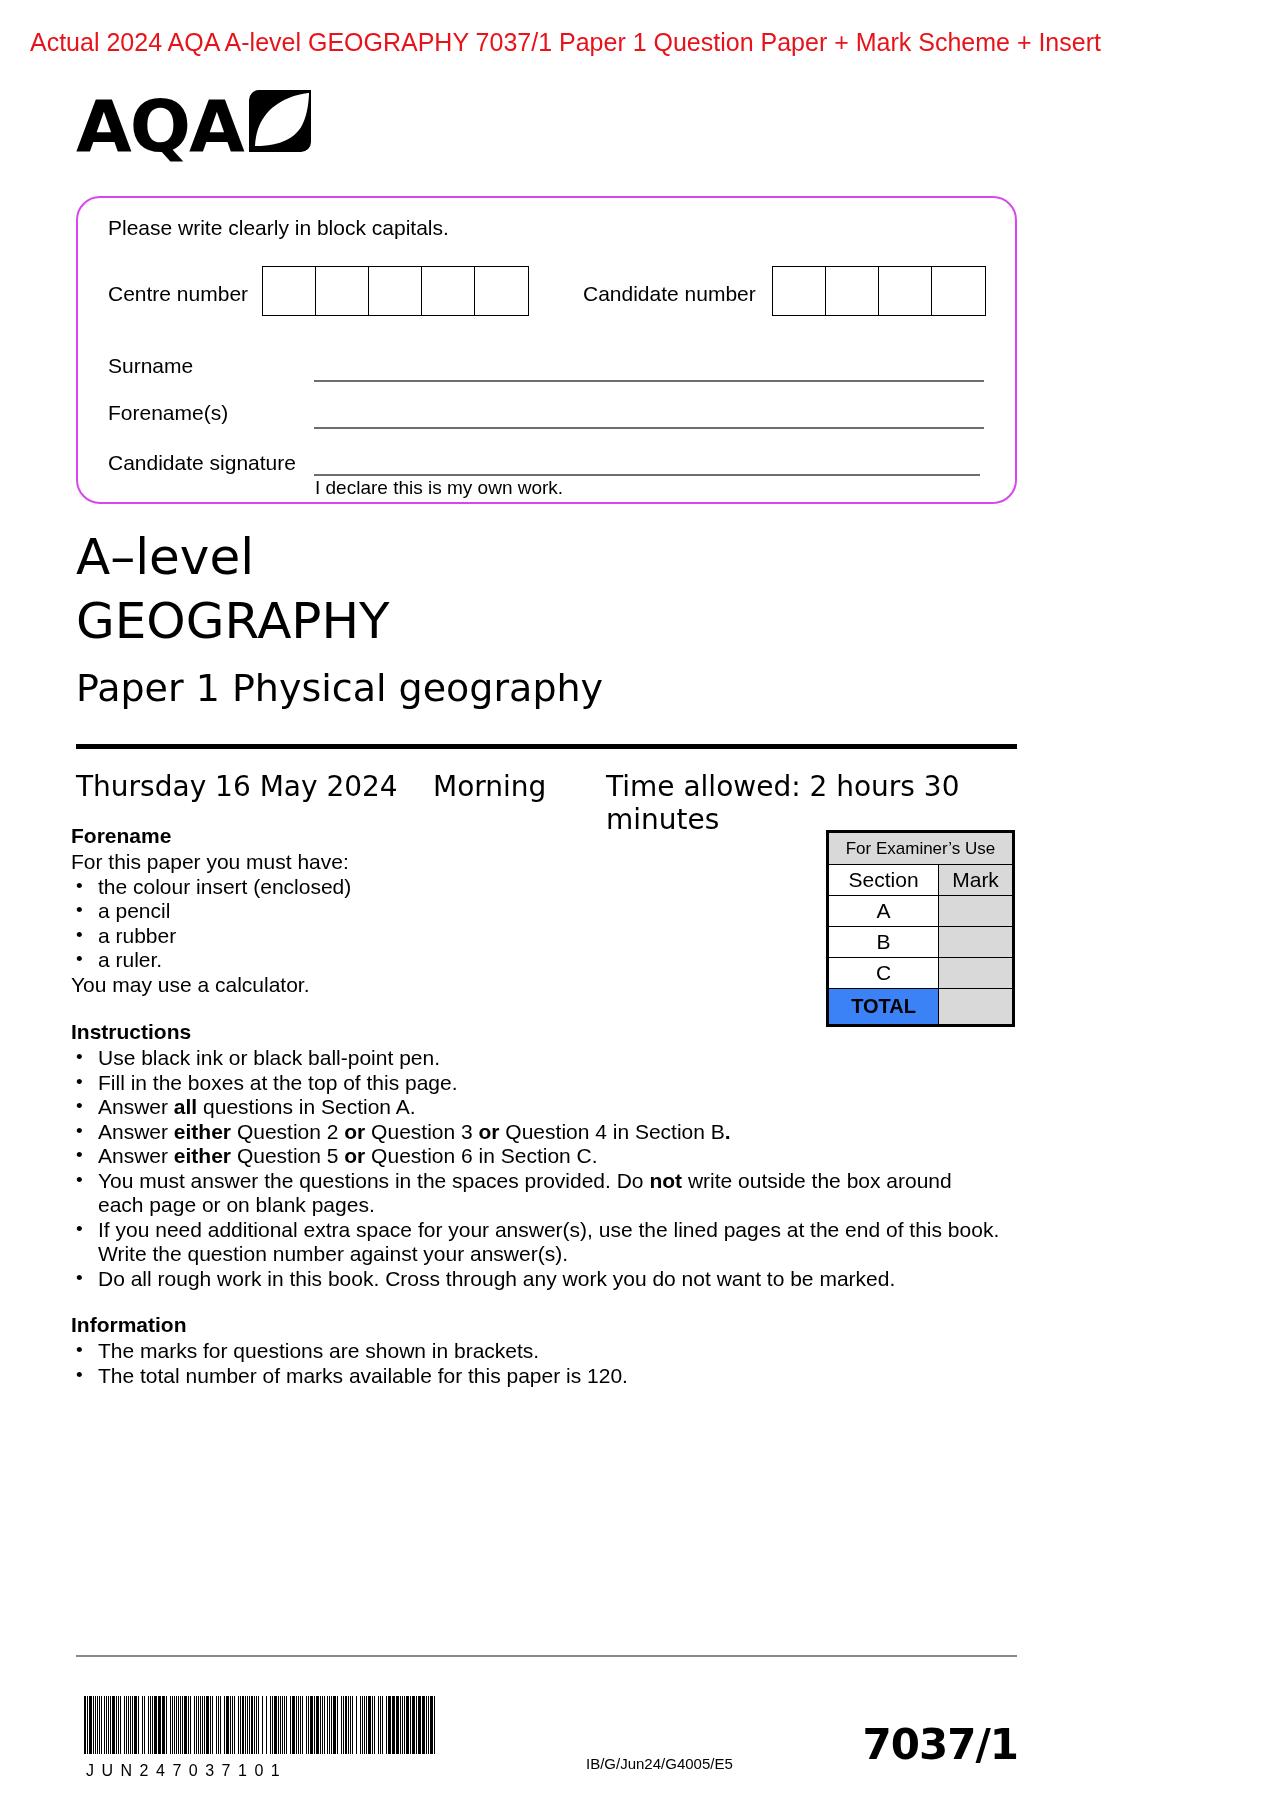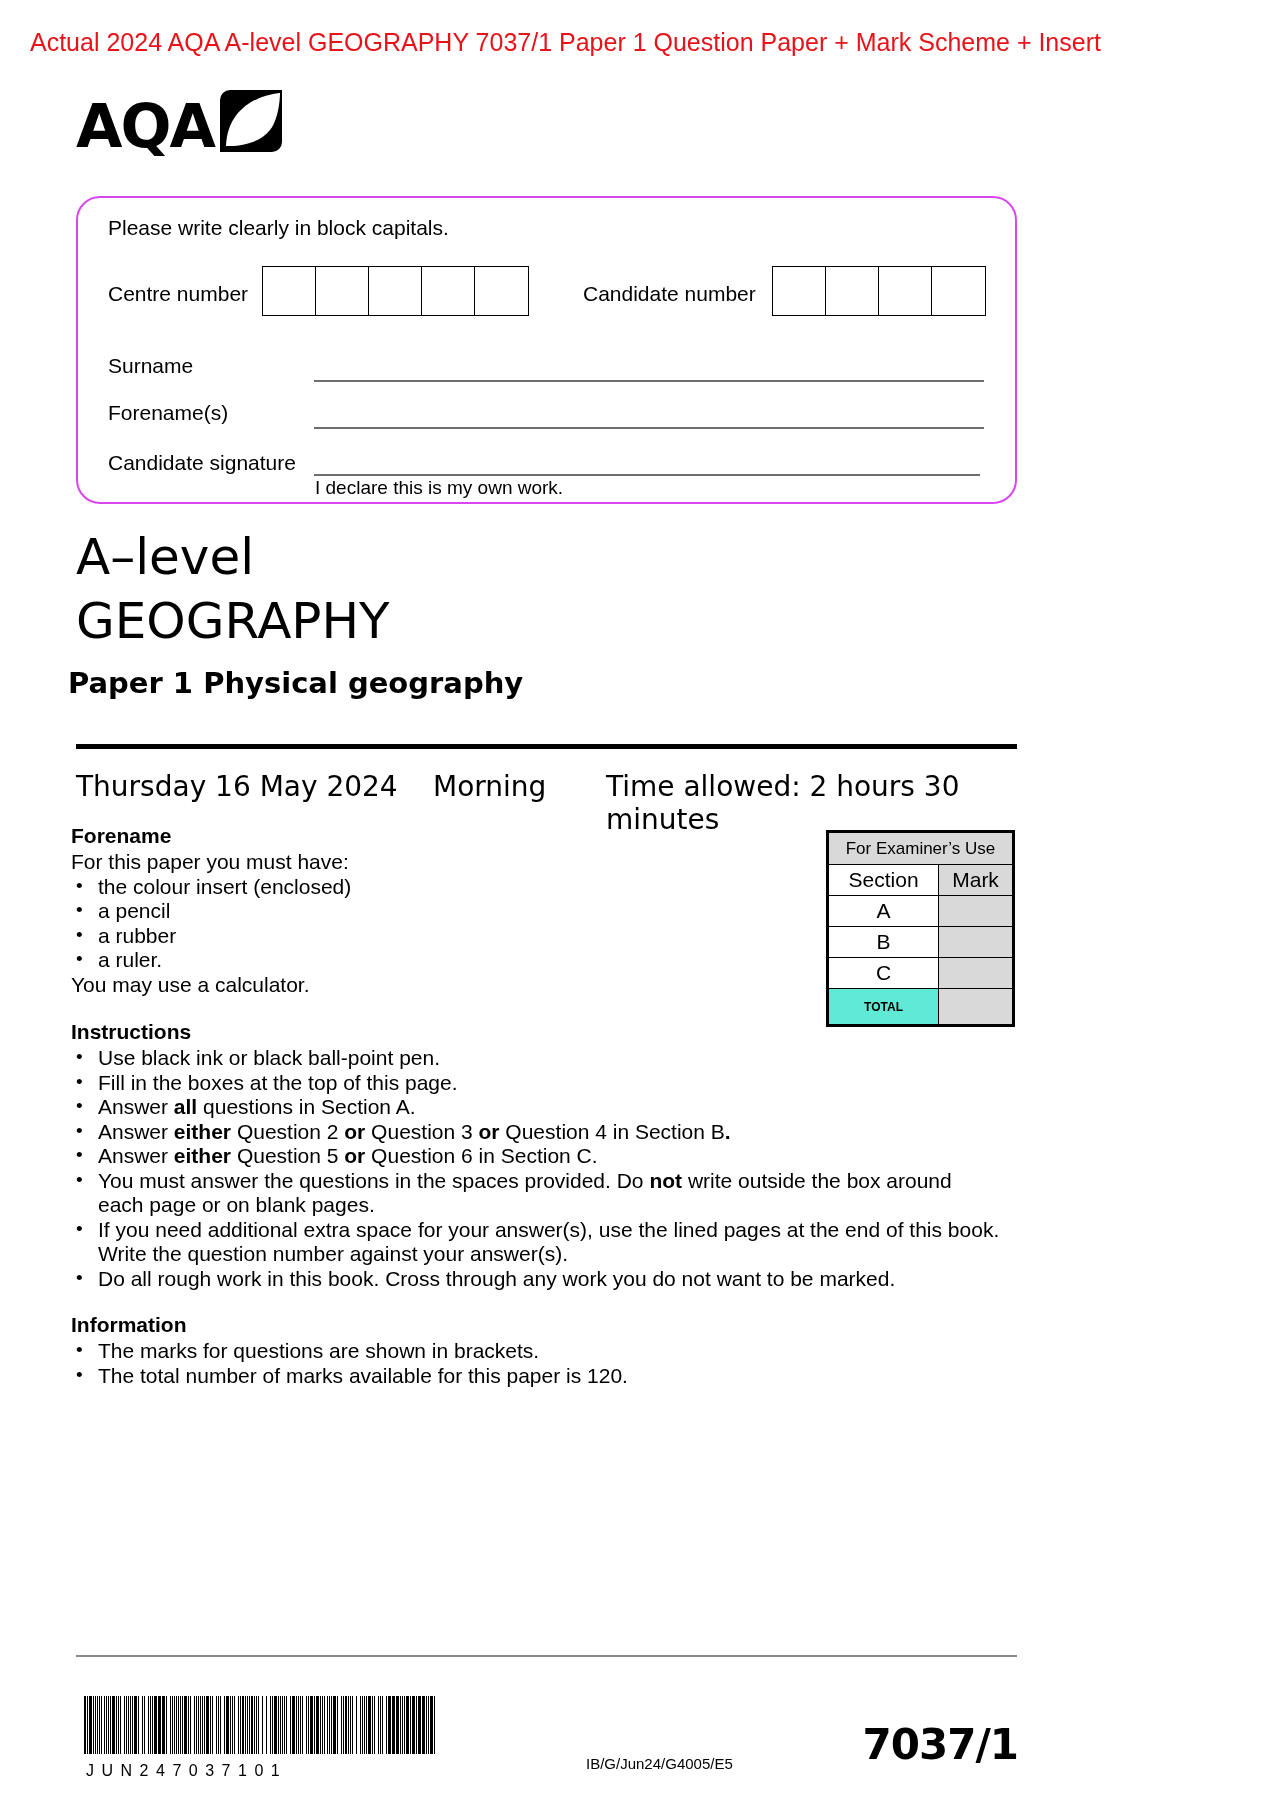--- a/index.html
+++ b/index.html
@@ -40,21 +40,21 @@
   
   .logo-wrap {
     position: absolute;
     top: 92px;
     left: 76px;
     display: flex;
     align-items: flex-start;
   }
   .logo-text {
     font-family: "DejaVu Sans", sans-serif;
-    font-size: 60px;
+    font-size: 72px;
     font-weight: 700;
     line-height: 68px;
     letter-spacing: -2px;
     color: #000;
   }
   .logo-leaf {
     margin-left: 6px;
     margin-top: -2px;
   }
 
@@ -126,25 +126,25 @@
     position: absolute;
     left: 76px;
     top: 592px;
     font-family: "DejaVu Sans", sans-serif;
     font-size: 50px;
     font-weight: 400;
     letter-spacing: 0px;
   }
   .t-paper {
     position: absolute;
-    left: 68px;
+    left: 76px;
     top: 666px;
     font-family: "DejaVu Sans", sans-serif;
-    font-size: 29px;
-    font-weight: 700;
+    font-size: 38px;
+    font-weight: 400;
   }
 
   .rule-thick {
     position: absolute;
     left: 76px;
     top: 744px;
     width: 941px;
     height: 5px;
     background: #000;
   }
@@ -231,23 +231,23 @@
     font-size: 21px;
   }
   .extable .hdr {
     background: #d9d9d9;
     font-size: 17px;
     height: 31px;
   }
   .extable .shade { background: #d9d9d9; }
   .extable .white { background: #ffffff; }
   .extable .total {
-    background: #5eead4;
+    background: #3b82f6;
     font-weight: 700;
-    font-size: 12px;
+    font-size: 20px;
     height: 35px;
   }
 
   
   .rule-footer {
     position: absolute;
     left: 76px;
     top: 1655px;
     width: 941px;
     height: 2px;

